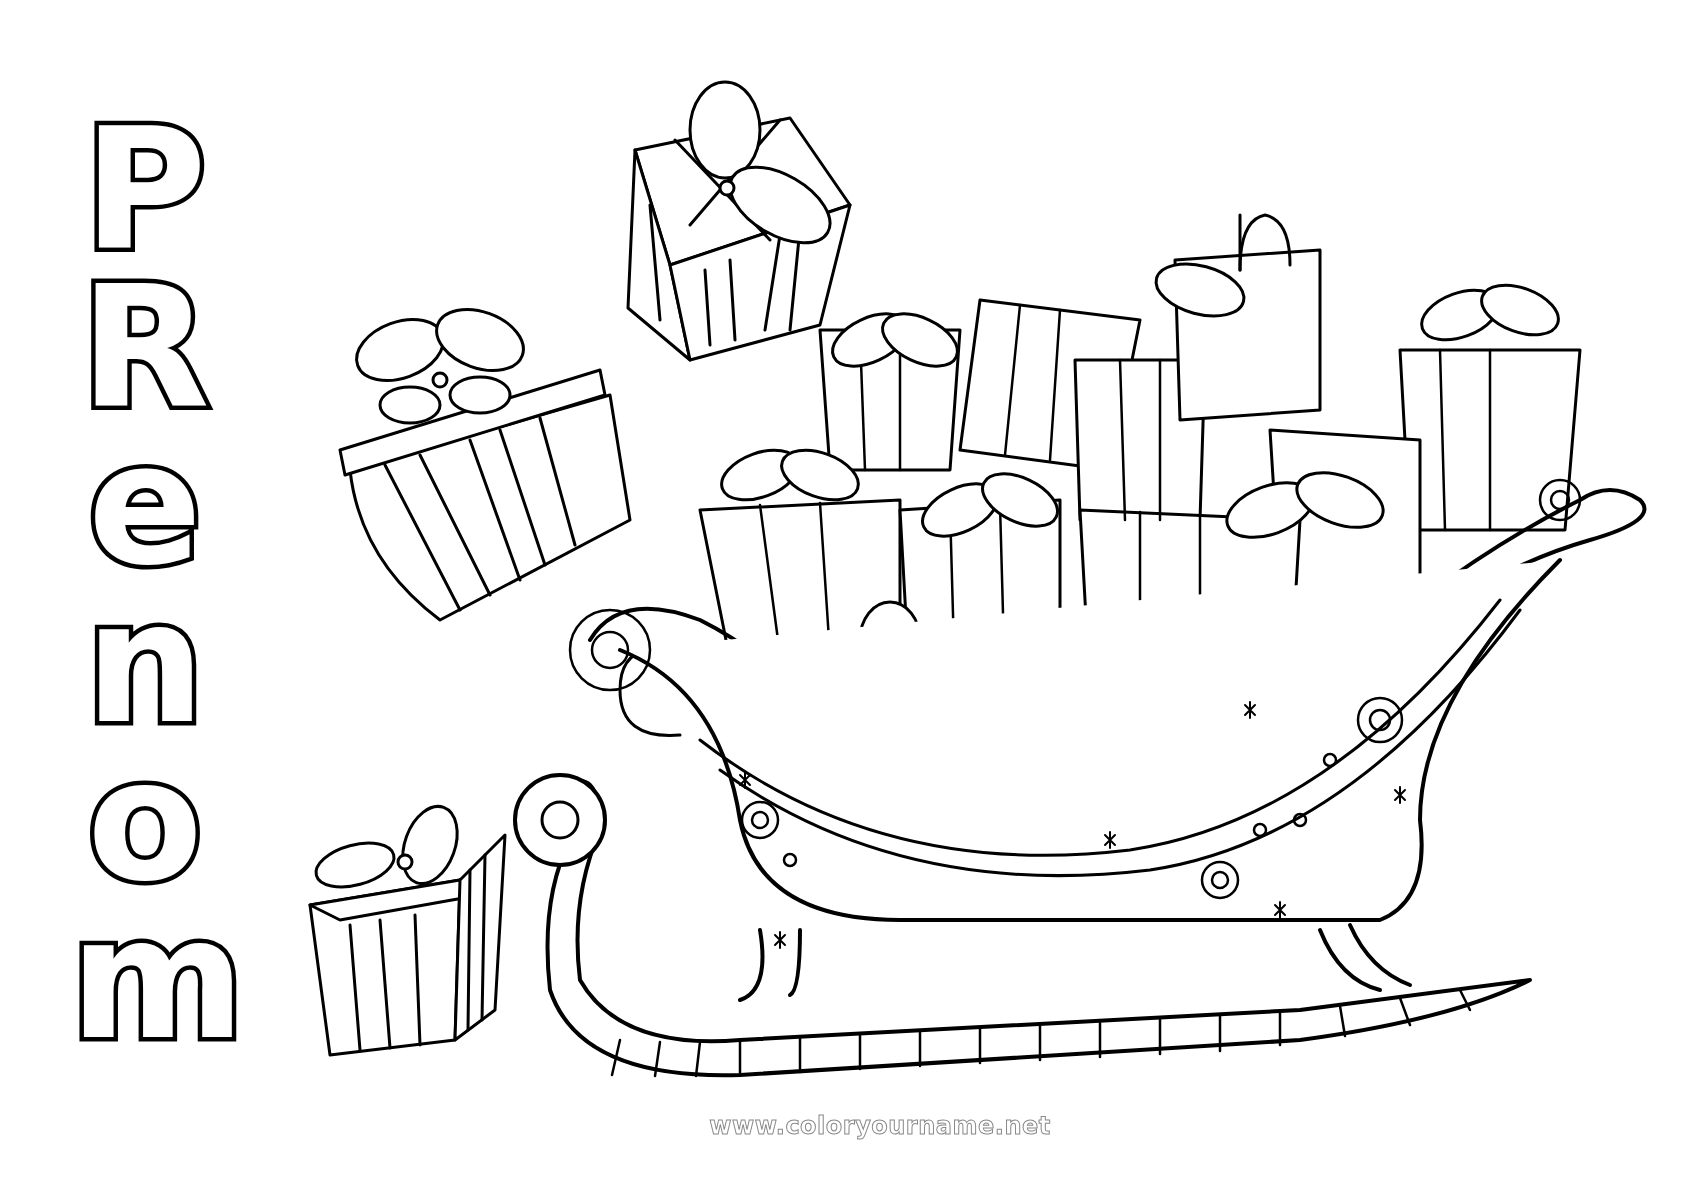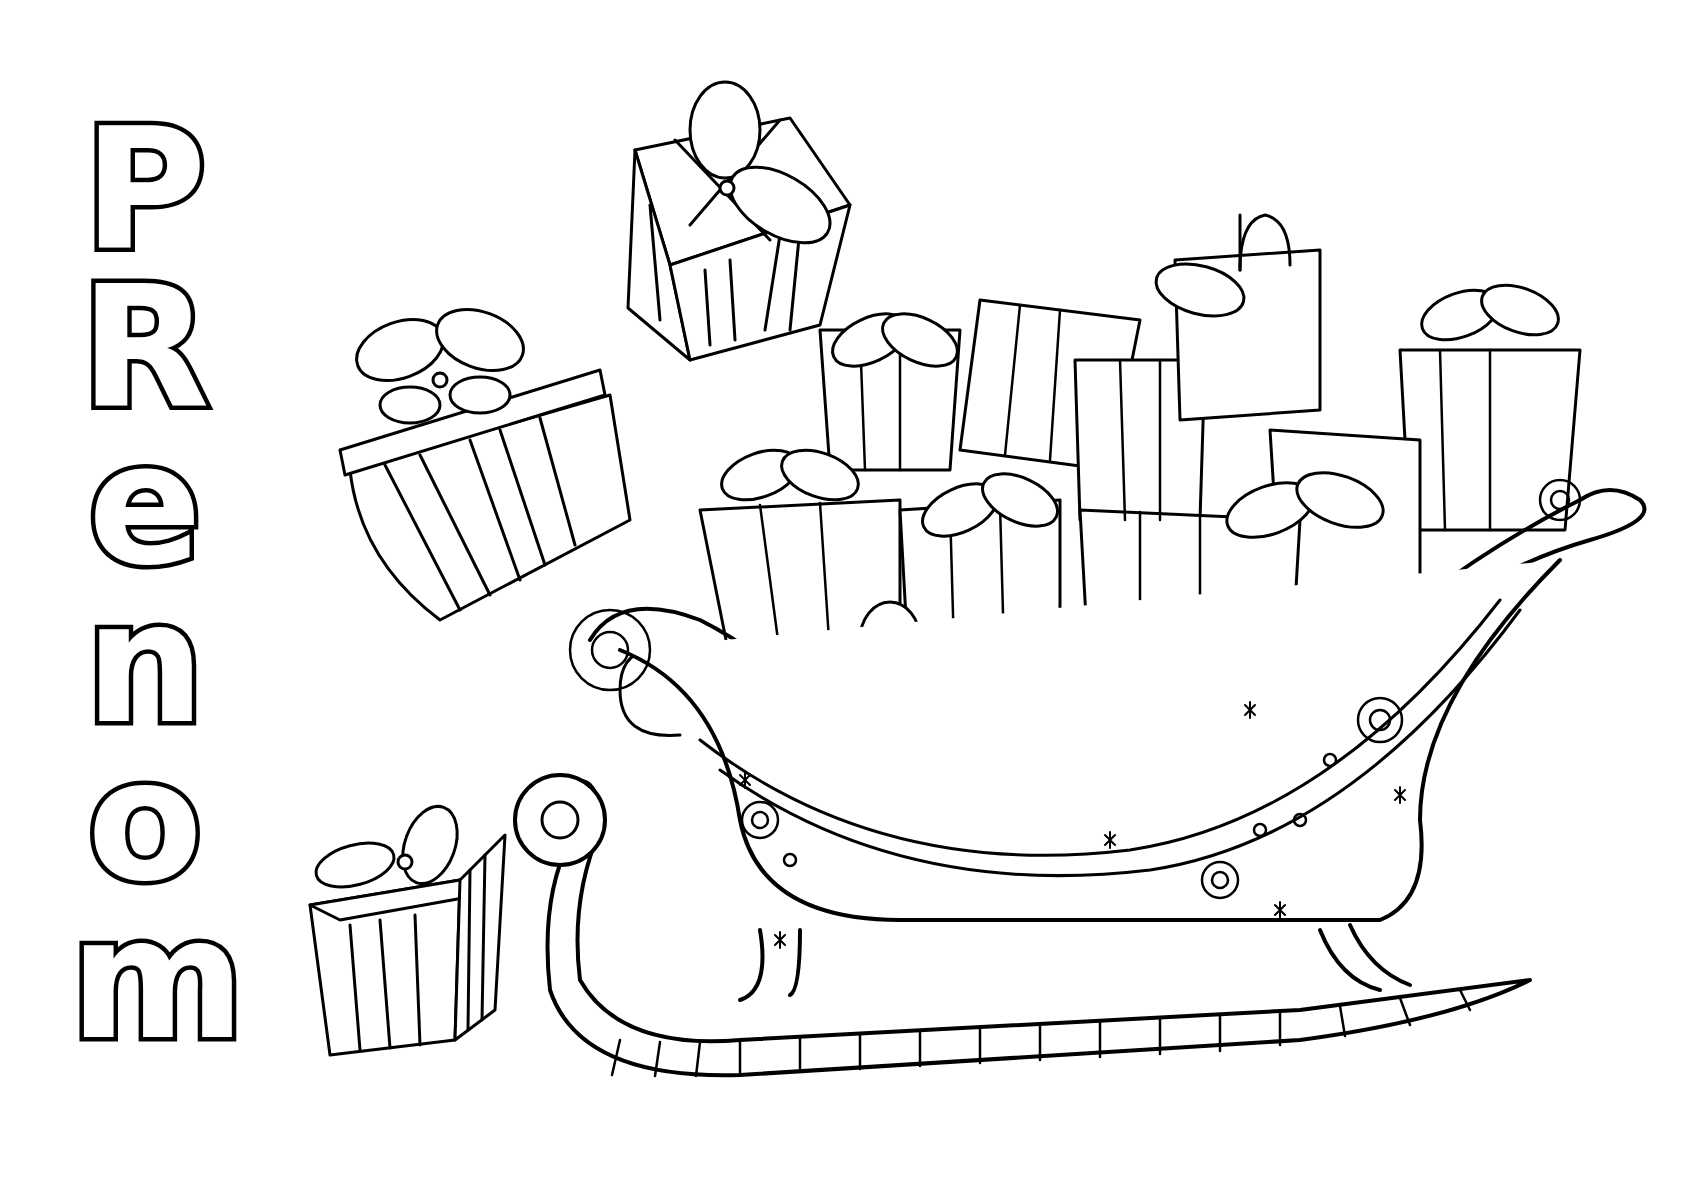--- a/index.html
+++ b/index.html
@@ -184,13 +184,14 @@
         <line x1="1160" y1="1019" x2="1160" y2="1054"></line>
           <line x1="1220" y1="1016" x2="1220" y2="1051"></line>
         <line x1="1280" y1="1012" x2="1280" y2="1045"></line>
           <line x1="1340" y1="1006" x2="1345" y2="1036"></line>
         <line x1="1400" y1="998" x2="1410" y2="1025"></line>
           <line x1="1460" y1="990" x2="1470" y2="1010"></line>
       </g>
     </g>
   </svg>
 
+  <div class="watermark">www.coloryourname.net</div>
 </div>
 
 </body></html>

